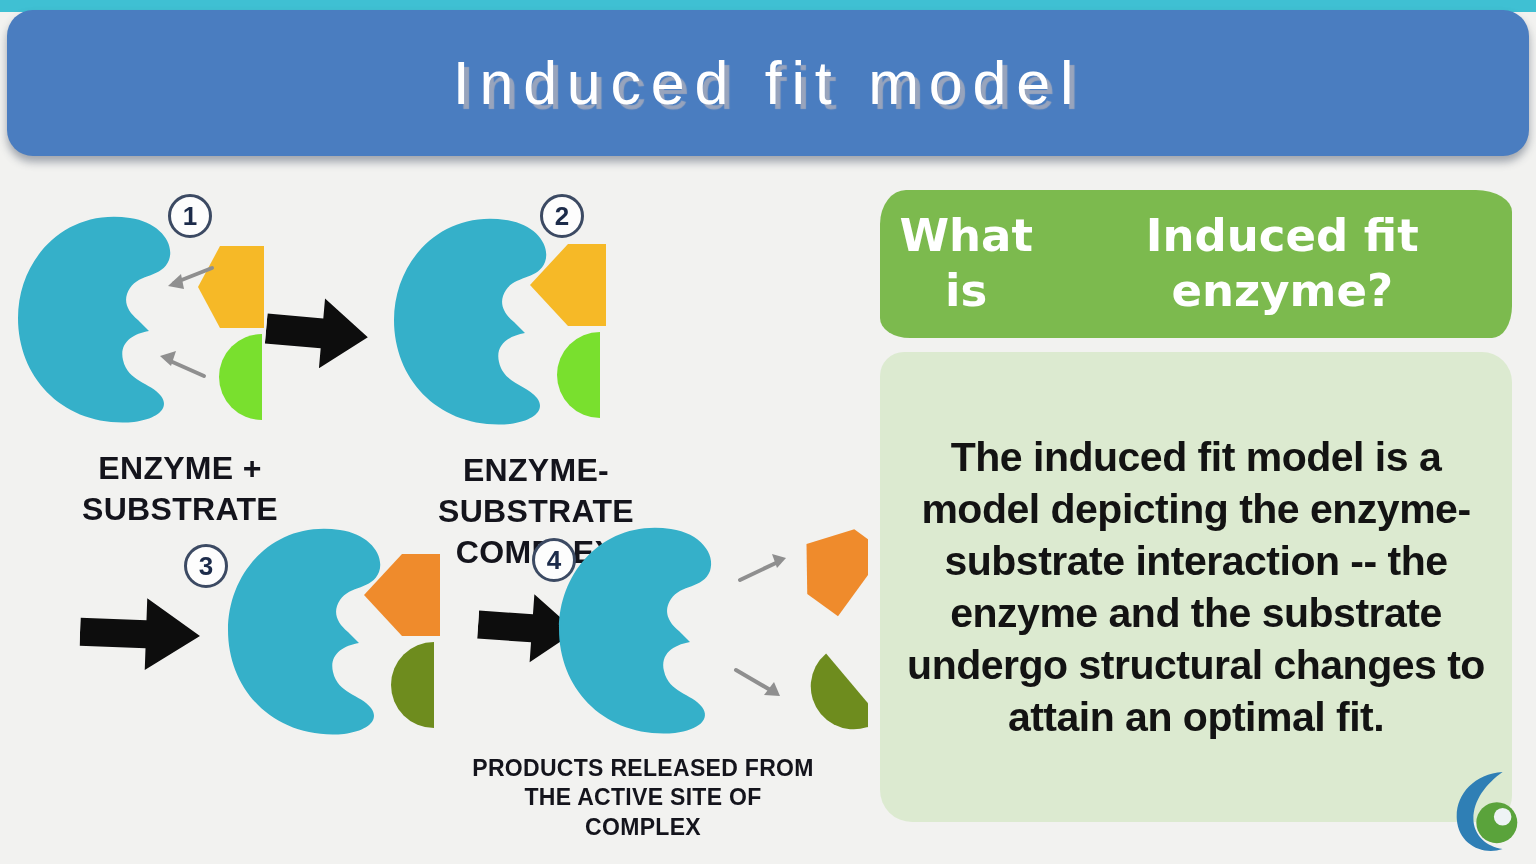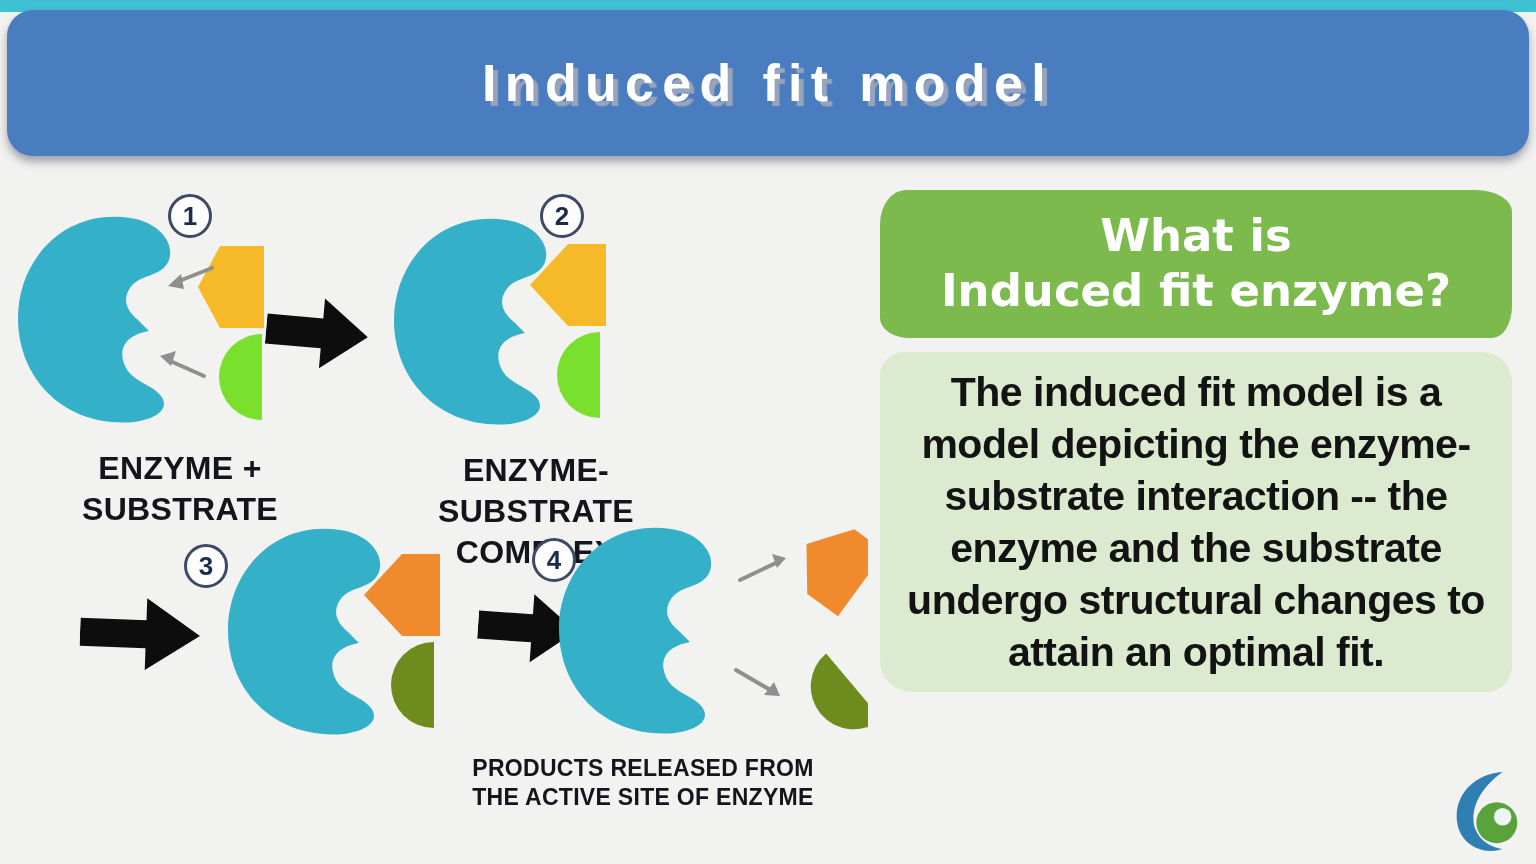--- a/index.html
+++ b/index.html
@@ -7,21 +7,21 @@
   body { font-family:"Liberation Sans", sans-serif; background:#e8e8e6; }
 
   .page { position:relative; width:1536px; height:864px; background:var(--bg,#f2f2f0); overflow:hidden; }
 
   .top-strip { position:absolute; top:0; left:0; width:1536px; height:12px; background:var(--strip-cyan,#3fc0d3); }
 
   .header { position:absolute; top:10px; left:7px; width:1522px; height:146px;
             background:var(--header-blue,#4a7dc0); border-radius:26px;
             box-shadow:0 6px 9px rgba(60,70,90,.45);
             display:flex; align-items:center; justify-content:center; }
-  .header-title { color:#ffffff; font-size:52px; font-weight:bold; letter-spacing:0.16em;
+  .header-title { color:#ffffff; font-size:61px; font-weight:normal; letter-spacing:0.16em;
                   text-shadow:5px 5px 1px #98a4bc; white-space:nowrap; }
 
   .badge { position:absolute; width:44px; height:44px; border-radius:50%;
            background:#fdfdfd; border:3px solid #3c4a63; color:#1c2b4a;
            font-weight:bold; font-size:26px;
            display:flex; align-items:center; justify-content:center; z-index:5; }
 
   .step-label { position:absolute; font-weight:bold; font-size:32px; color:#14141c;
                 text-align:center; line-height:1.28; letter-spacing:0.3px; }
 
@@ -32,25 +32,25 @@
   .fill-green   { fill:var(--substrate-green,#79e02e); }
   .fill-orange  { fill:var(--product-orange,#ef8b2c); }
   .fill-olive   { fill:var(--product-olive,#6e8c1e); }
   .fill-black   { fill:var(--arrow-black,#0d0d0d); }
   .stroke-gray  { stroke:var(--gray-arrow,#8f8f8f); stroke-width:4; fill:none; stroke-linecap:round; }
   .fill-gray    { fill:var(--gray-arrow,#8f8f8f); }
 
   .q-header { position:absolute; left:880px; top:190px; width:632px; height:148px;
               background:var(--q-green,#7cba4e);
               border-radius:26px 36px 20px 30px / 34px 22px 32px 20px;
-              display:flex; flex-direction:column; align-items:center; justify-content:center;
+              display:flex; flex-direction:row; align-items:center; justify-content:center;
               color:#ffffff; font-family:cursive,"DejaVu Sans",sans-serif;
               font-size:45px; font-weight:bold; line-height:1.22; text-align:center; }
 
-  .answer-panel { position:absolute; left:880px; top:352px; width:632px; height:340px;
+  .answer-panel { position:absolute; left:880px; top:352px; width:632px; height:470px;
                   background:var(--panel-green,#dcead0);
                   border-radius:24px 30px 26px 32px;
                   display:flex; align-items:center; justify-content:center;
                   padding:18px 26px; }
   .answer-text { font-size:41px; font-weight:bold; color:#131313; text-align:center;
                  line-height:1.27; letter-spacing:-0.5px; }
 
   .logo { position:absolute; left:1450px; top:768px; }
 </style>
 </head>
@@ -120,21 +120,21 @@
     <polygon class="fill-gray" points="238,40 224,36 229,50"></polygon>
     <line class="stroke-gray" x1="188" y1="152" x2="224" y2="173"></line>
     <polygon class="fill-gray" points="232,178 226,164 216,177"></polygon>
     <g transform="translate(252,6) rotate(36 34 40)">
       <polygon class="fill-orange" points="68,0 68,80 30,80 0,40 30,0"></polygon>
     </g>
     <g transform="translate(236,148) rotate(-40 40 44)">
       <path class="fill-olive" d="M78 2 L78 88 A43 43 0 0 1 78 2 Z"></path>
     </g>
   </svg>
-  <div class="step-label" style="left:468px; top:754px; width:350px; font-size:23px;">PRODUCTS RELEASED FROM THE ACTIVE SITE OF ENZYME</div>
+  <div class="step-label" style="left:468px; top:754px; width:350px; font-size:23px;">PRODUCTS RELEASED FROM THE ACTIVE SITE OF COMPLEX</div>
 
   <div class="q-header">
     <div>What is</div>
     <div>Induced fit enzyme?</div>
   </div>
 
   <div class="answer-panel">
     <div class="answer-text">The induced fit model is a model depicting the enzyme-substrate interaction -- the enzyme and the substrate undergo structural changes to attain an optimal fit.</div>
   </div>
 

